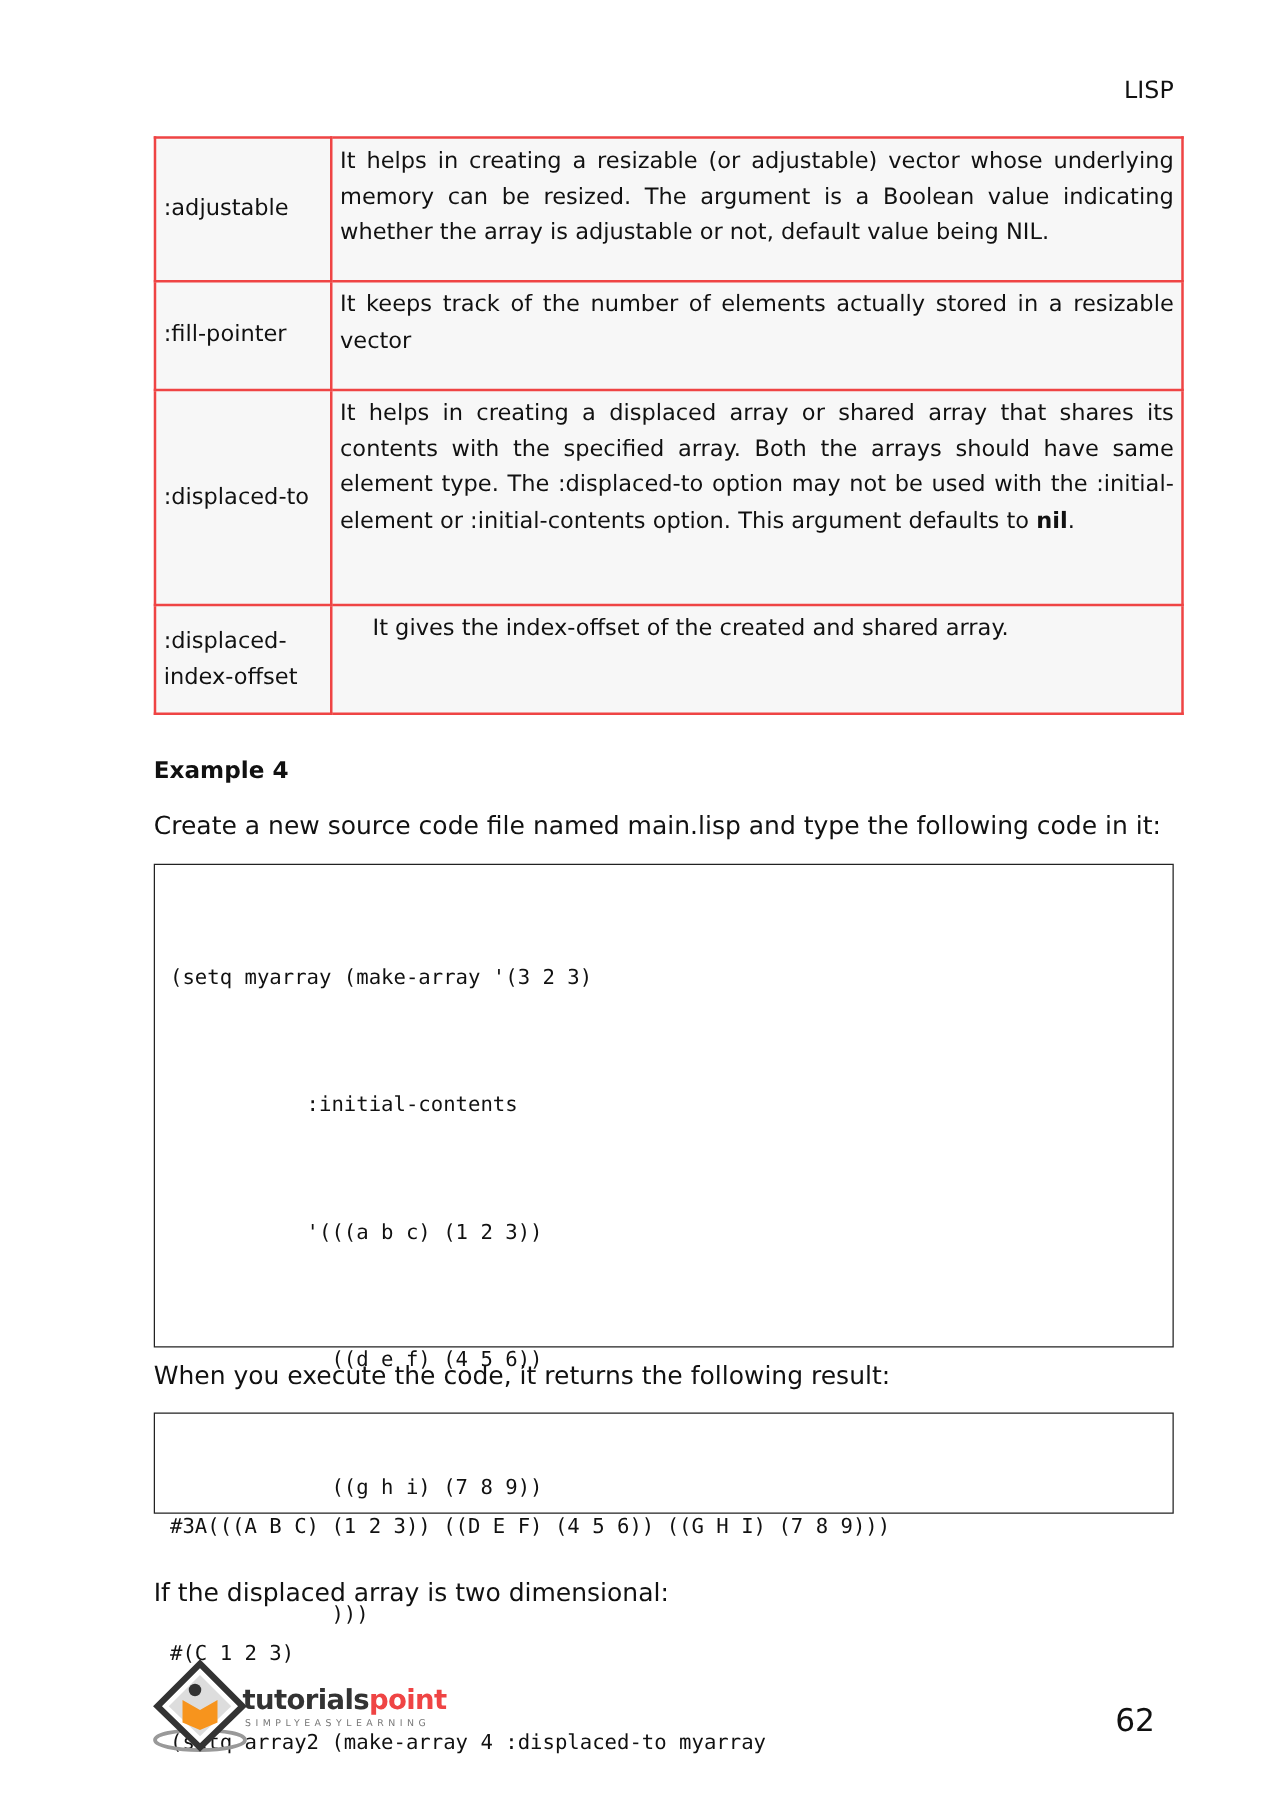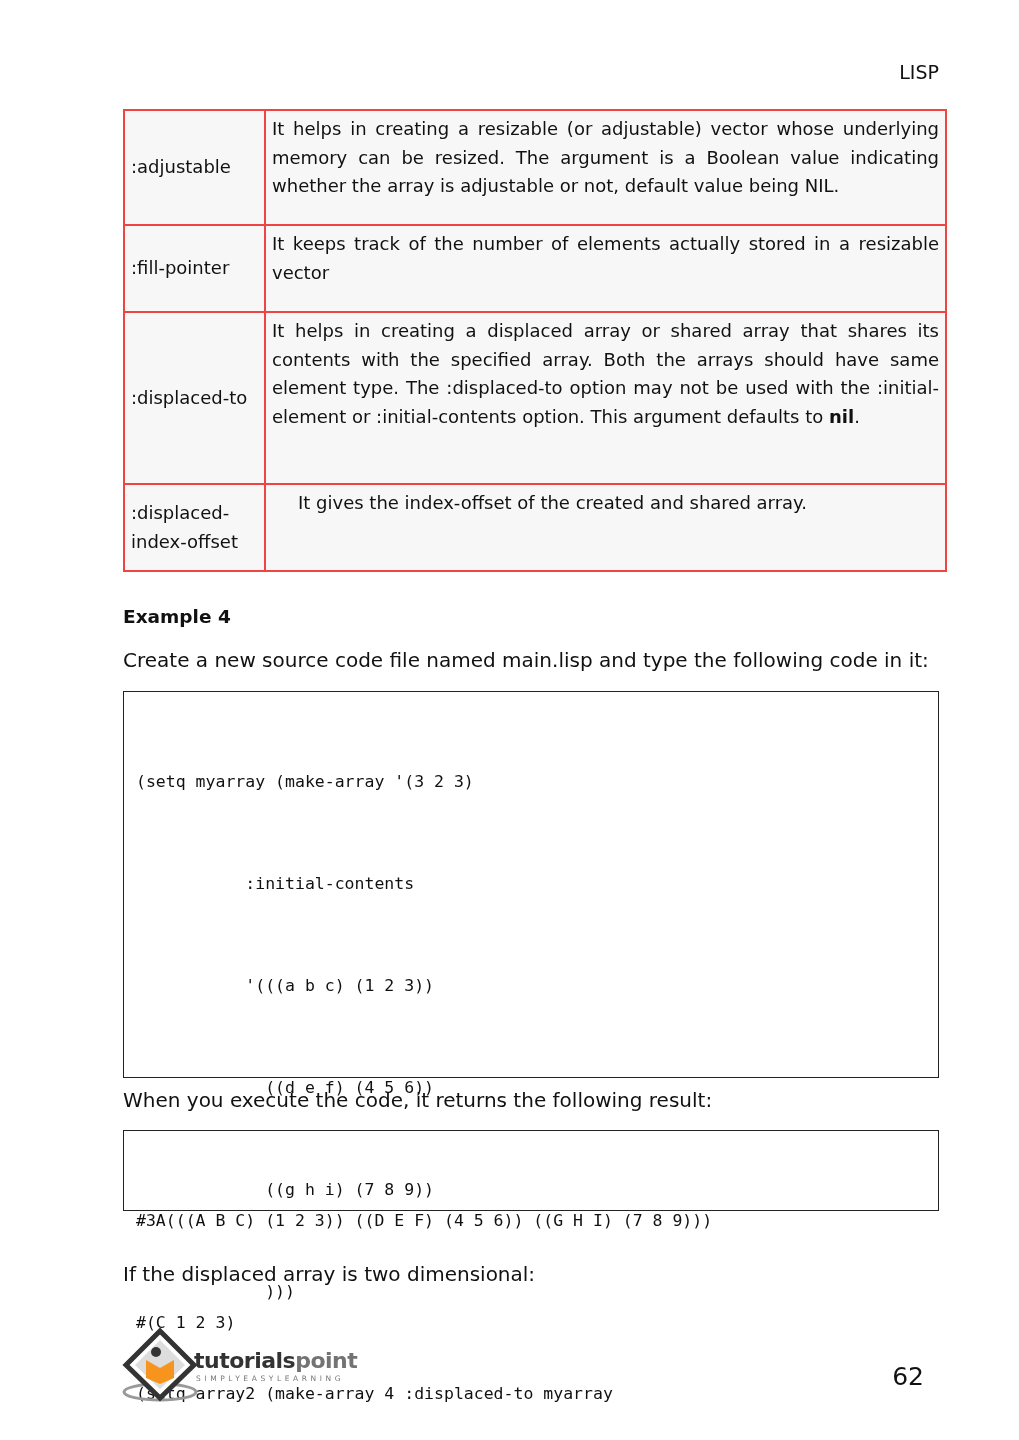--- a/index.html
+++ b/index.html
@@ -75,18 +75,18 @@
 
 <div class="logo">
   <svg width="245" height="75" viewBox="0 0 245 75">
     <ellipse cx="38" cy="64" rx="36" ry="8" fill="none" stroke="#999" stroke-width="3"></ellipse>
     <polygon points="38,3 72,37 38,70 4,37" fill="#fff" stroke="#333" stroke-width="5"></polygon>
     <polygon points="38,12 63,37 38,61 13,37" fill="#ddd"></polygon>
     <path d="M24 32 L38 40 L52 32 L52 50 L38 56 L24 50 Z" fill="#f7941d"></path>
     <circle cx="34" cy="24" r="5" fill="#333"></circle>
   </svg>
   <div style="position:absolute; left:72px; top:20px; font-family:'DejaVu Sans', sans-serif; font-weight:bold; font-size:22px; letter-spacing:-0.5px;">
-    <span style="color:#333">tutorials</span><span style="color:#737373">point</span>
+    <span style="color:#333">tutorials</span><span style="color:#ef4444">point</span>
   </div>
   <div style="position:absolute; left:74px; top:46px; font-family:'DejaVu Sans', sans-serif; font-size:7.5px; letter-spacing:3.6px; color:#777;">SIMPLYEASYLEARNING</div>
 </div>
 
 <div class="page-num">62</div>
 
 </body></html>

